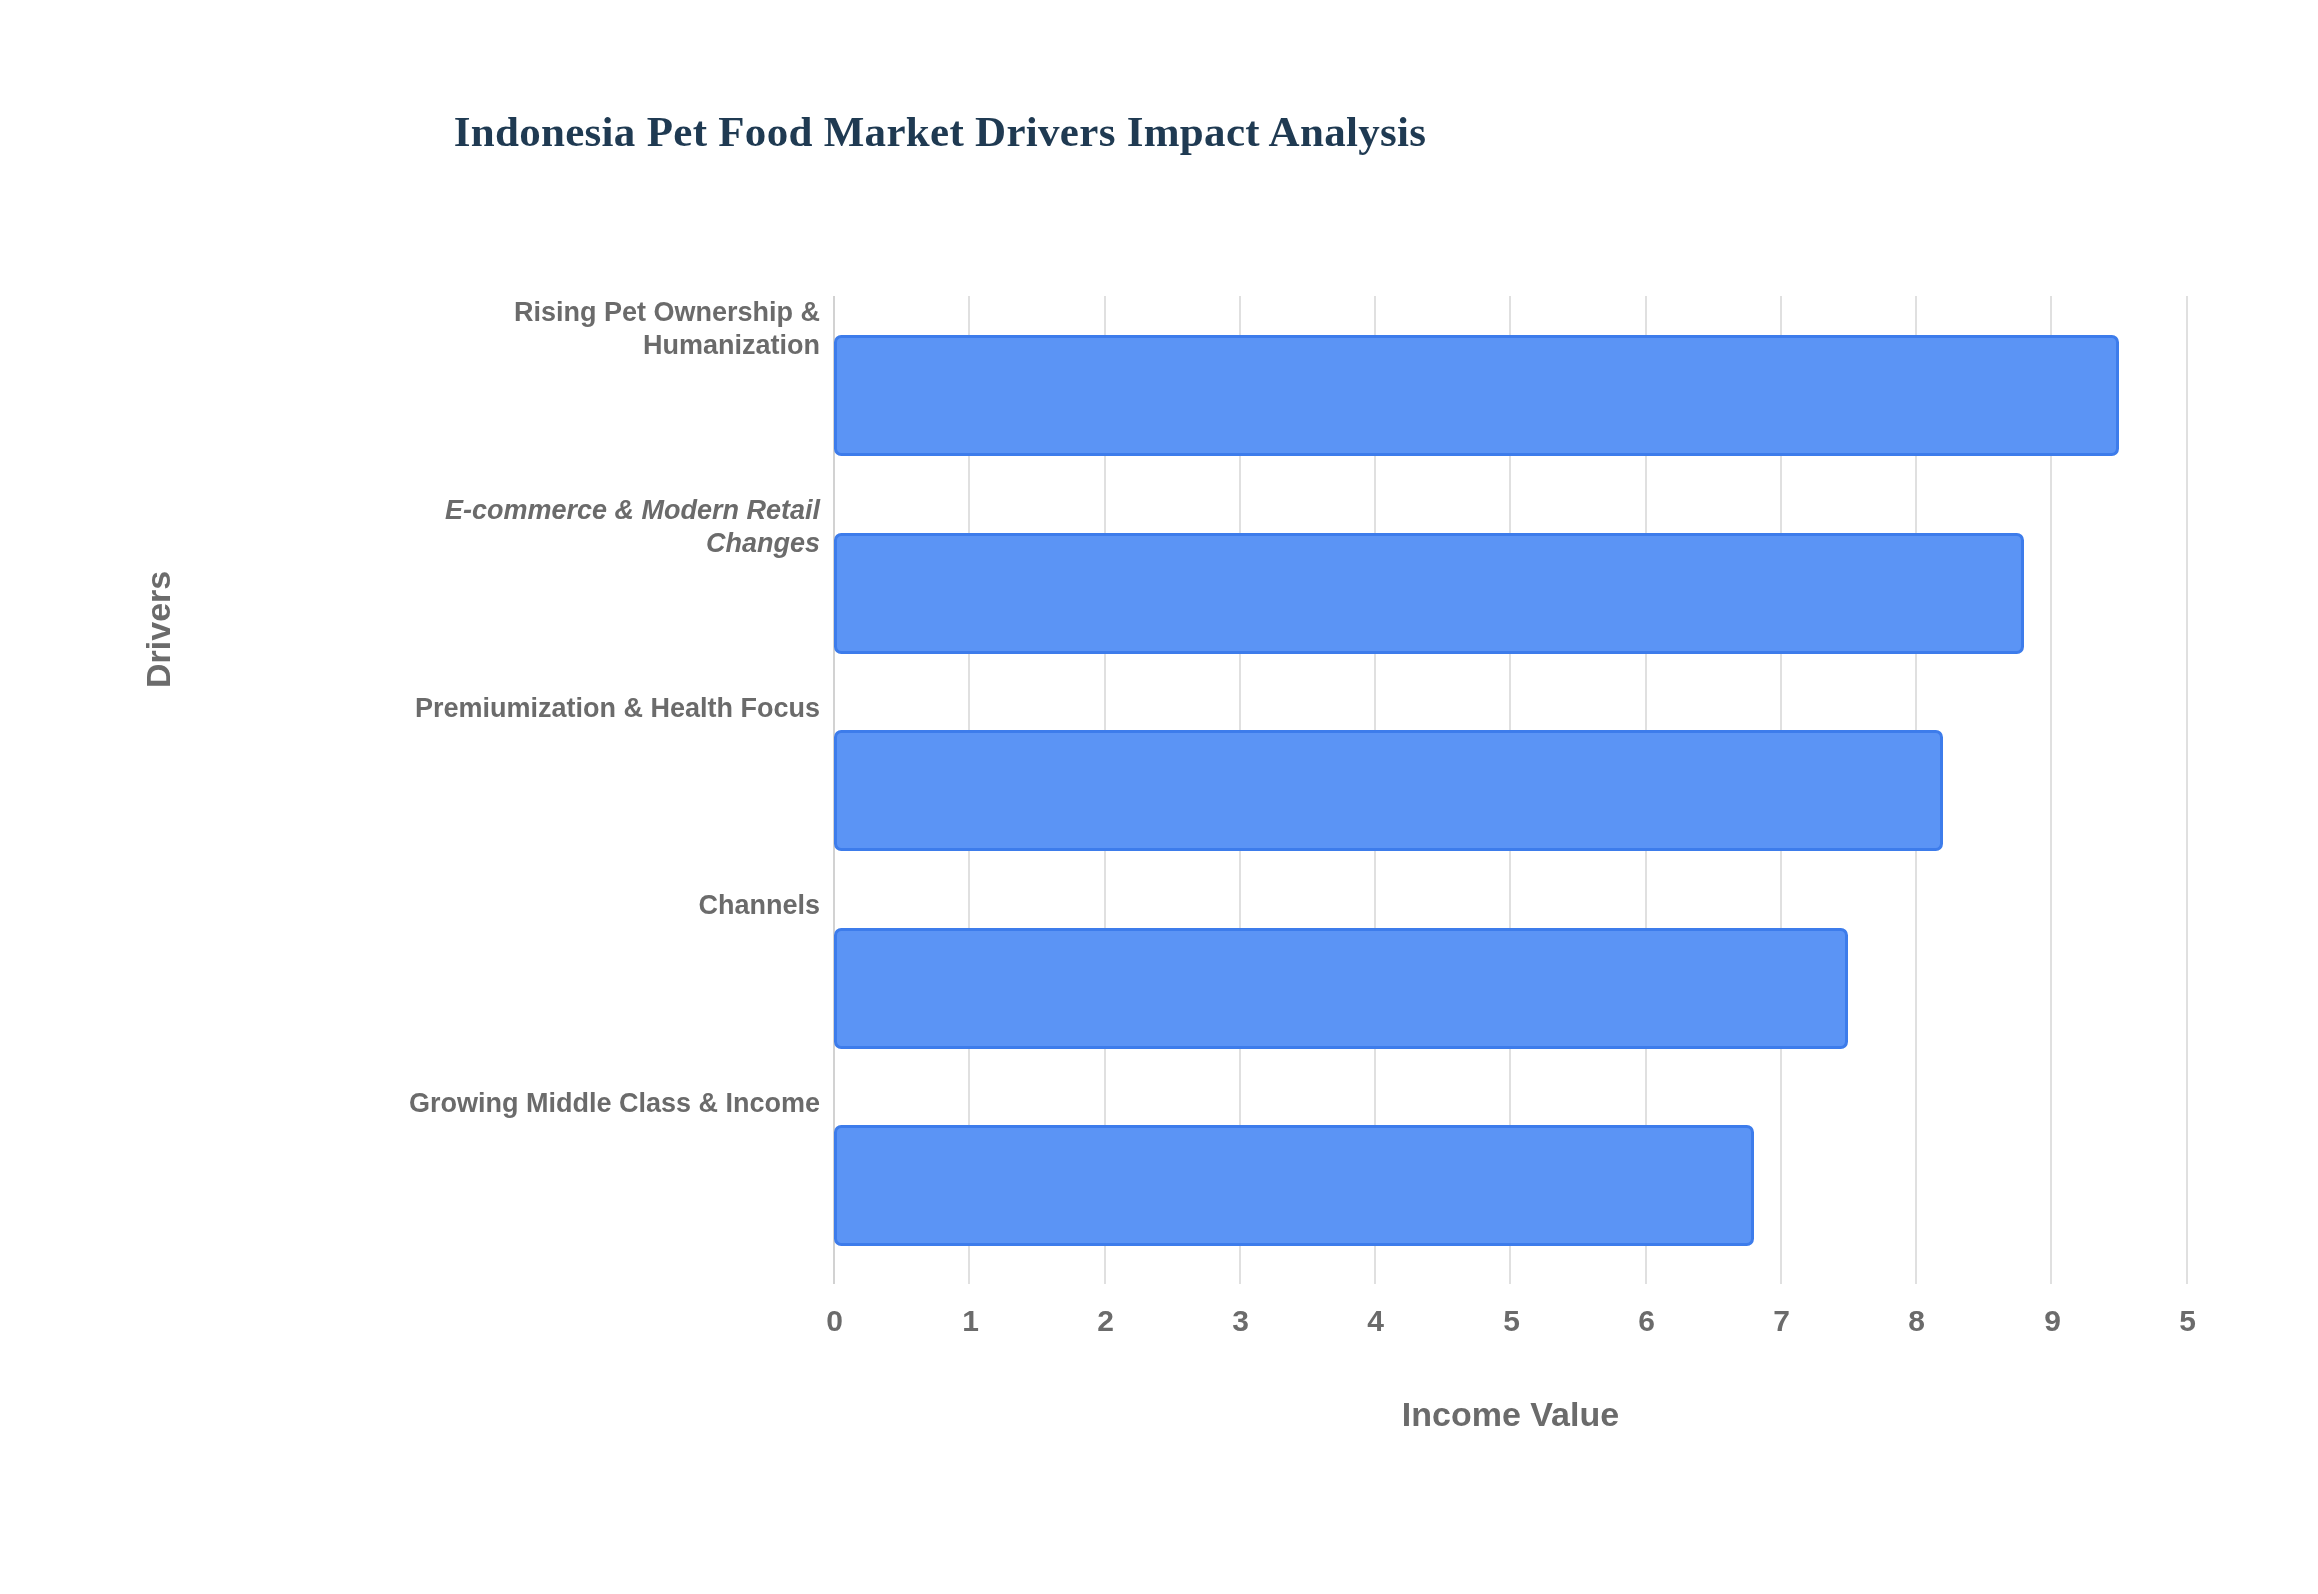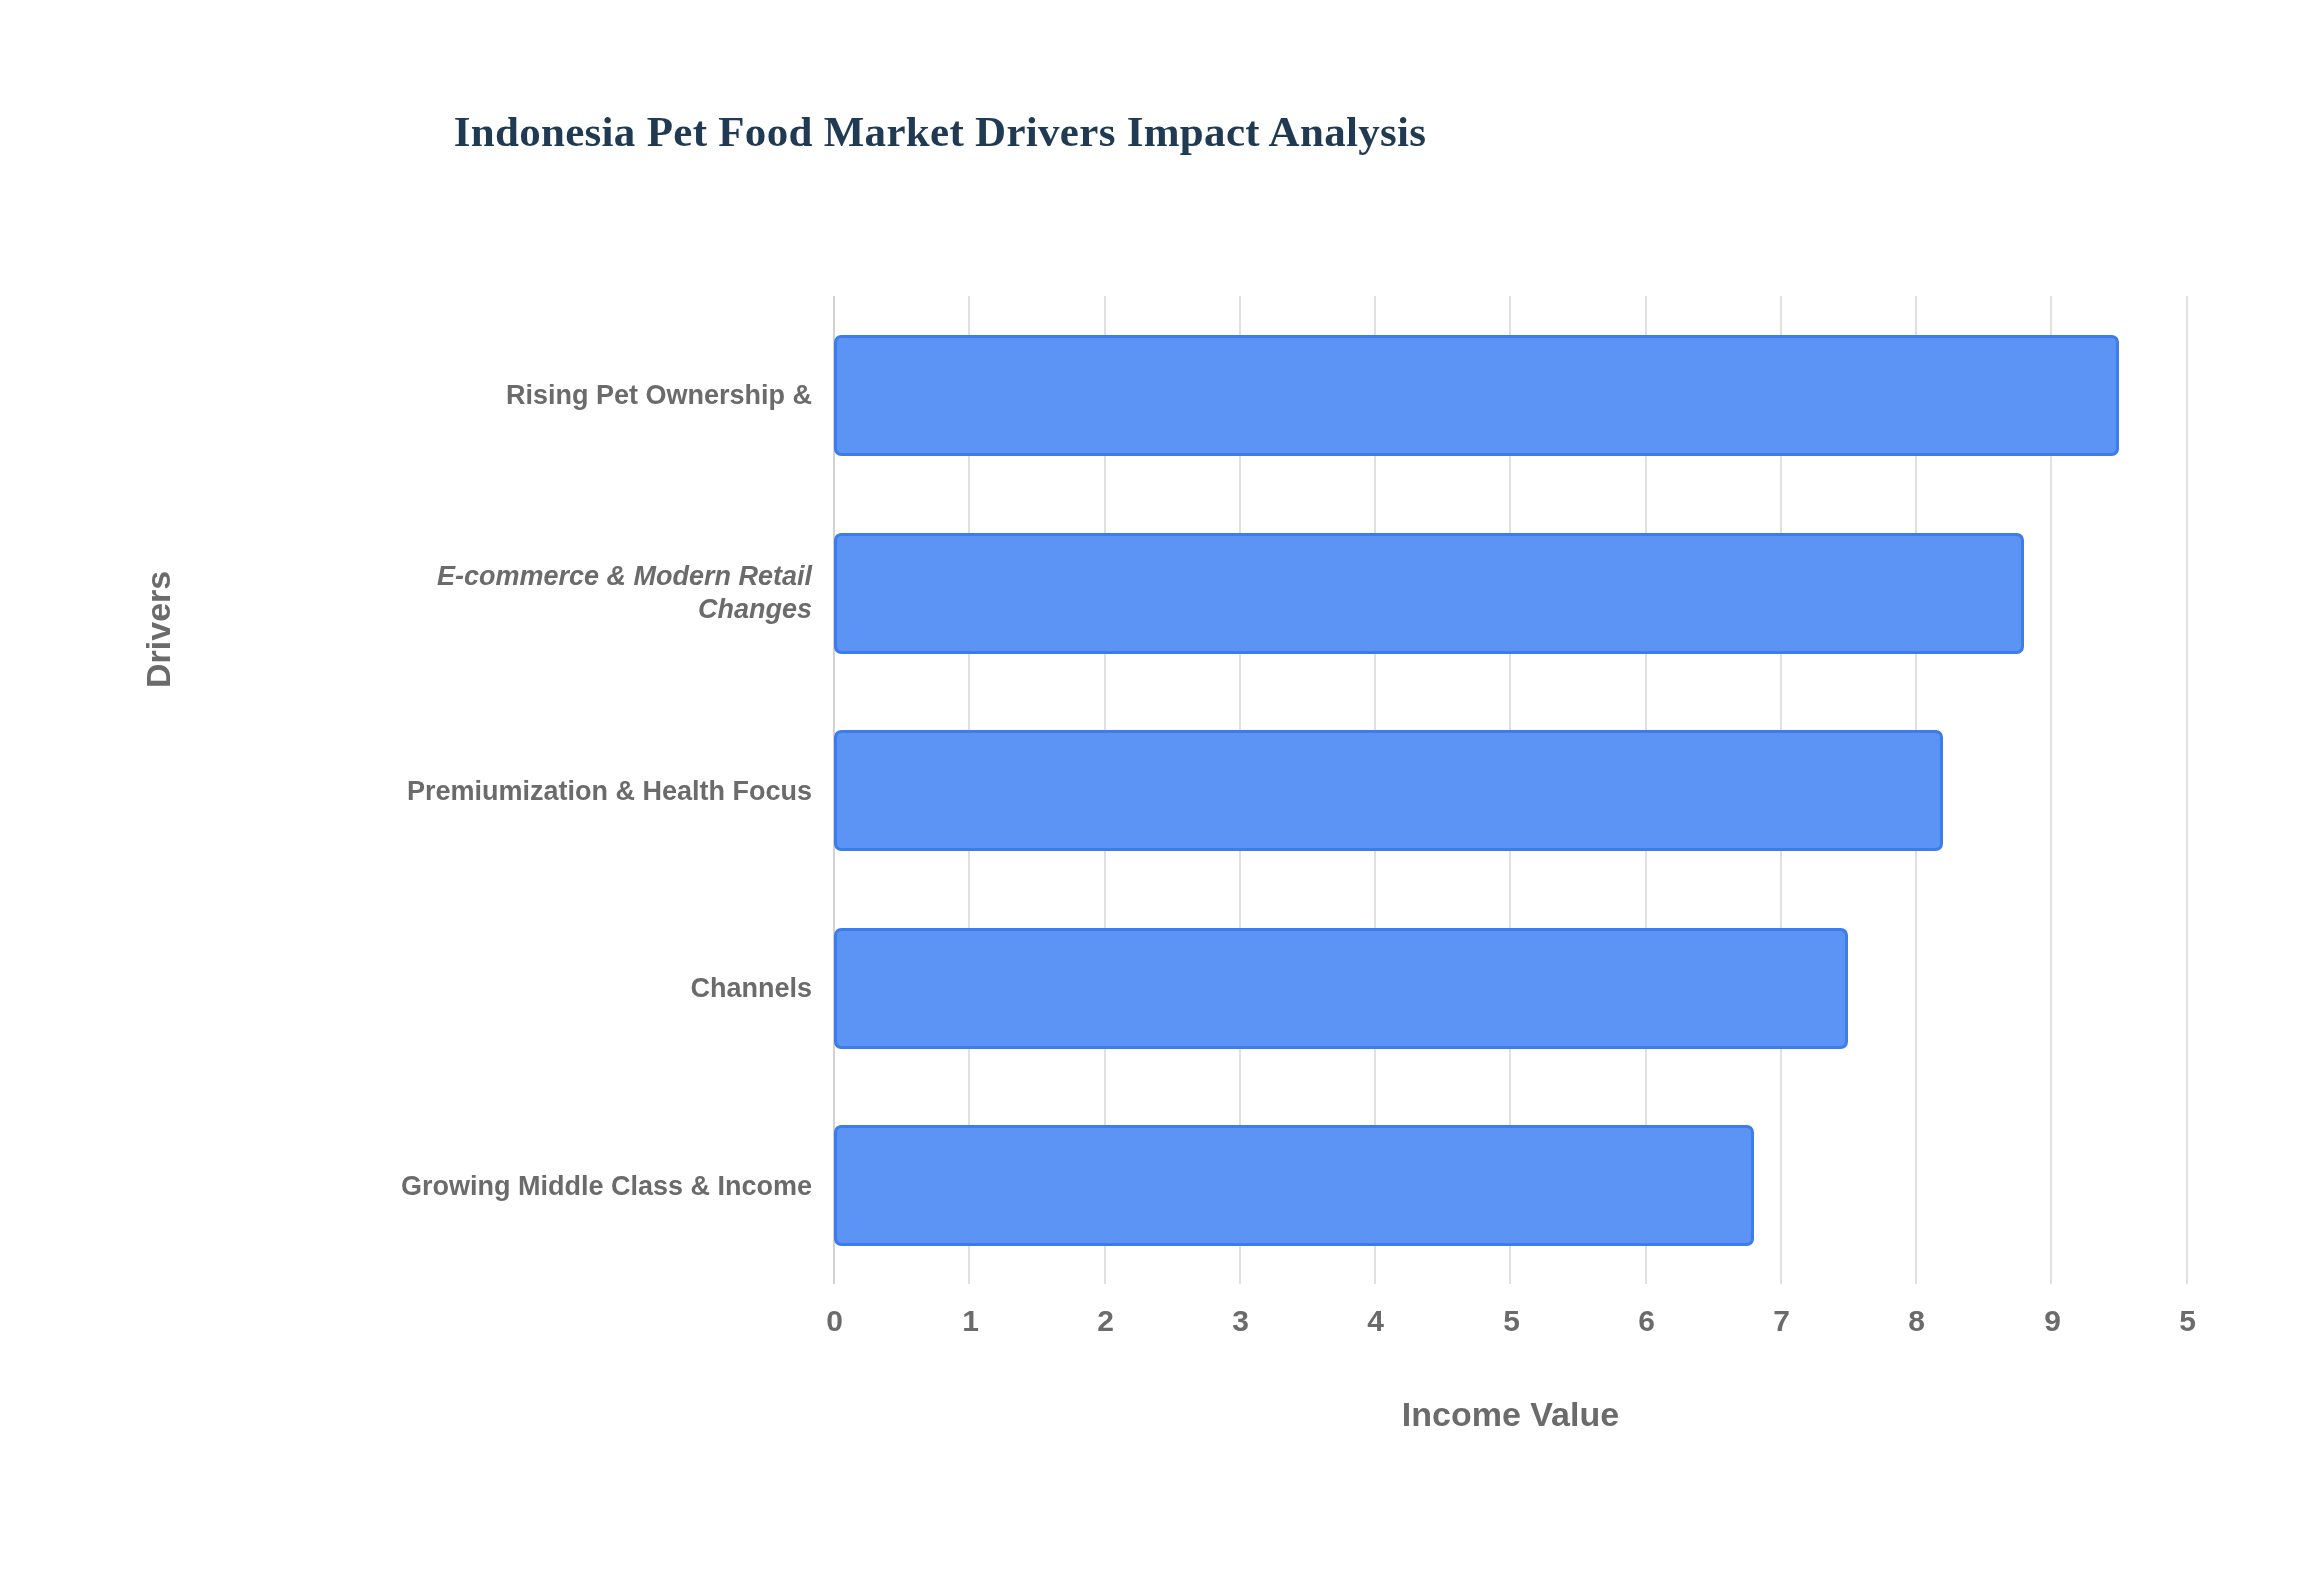--- a/index.html
+++ b/index.html
@@ -77,29 +77,28 @@
   .bar {
     height: 121px;
     background: #5b94f5;
     border: 3px solid #3d7ceb;
     border-radius: 7.2px;
     box-sizing: border-box;
   }
   .cat-label-box {
     position: absolute;
     width: 640px;
-    left: 172px;
+    left: 180px;
     text-align: right;
     font-size: 27px;
     font-weight: bold;
     color: #6b6b6b;
     line-height: 1.22;
     display: flex;
     flex-direction: column;
-    justify-content: center;
     height: 198px;
   }
 
   
   .tick-label {
     position: absolute;
     top: 1304px;
     width: 97px;
     margin-left: -48px;
     text-align: center;
@@ -172,20 +171,21 @@
         </div>
         <div class="bar-row" style="top: 790px;">
           <div class="bar" title="Growing Middle Class &amp; Income: 6.8" style="width: 920px; background: rgb(91, 148, 245); border-color: rgb(61, 124, 235);"></div>
         </div>
       </div>
   </div>
 
   <div id="cat-labels-layer">
       <div class="cat-label-box" style="top: 296px;">
         <div>Rising Pet Ownership &amp;</div>
+        <div>Humanization</div>
       </div>
       <div class="cat-label-box" style="top: 494px; font-style: italic;">
         <div>E-commerce &amp; Modern Retail</div>
         <div>Changes</div>
       </div>
       <div class="cat-label-box" style="top: 692px;">
         <div>Premiumization &amp; Health Focus</div>
       </div>
       <div class="cat-label-box" style="top: 889px;">
         <div>Channels</div>

